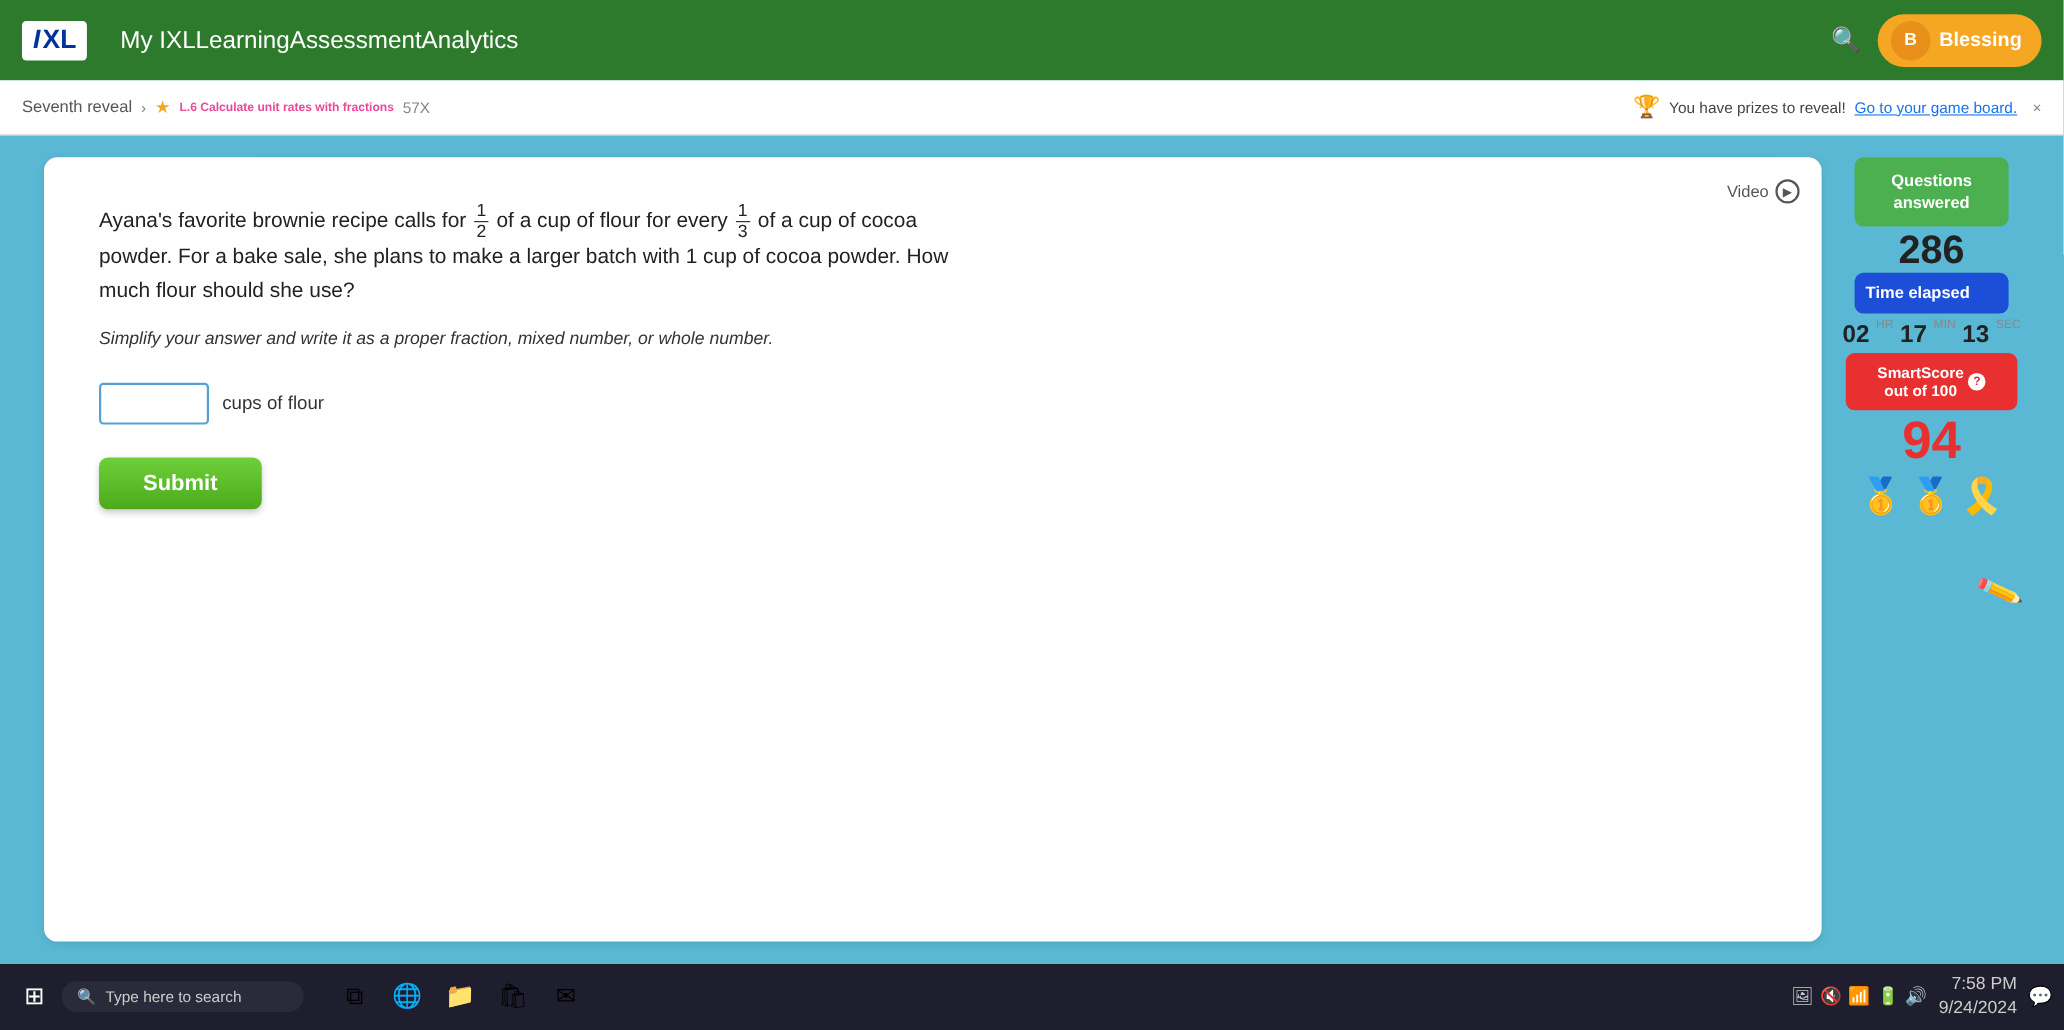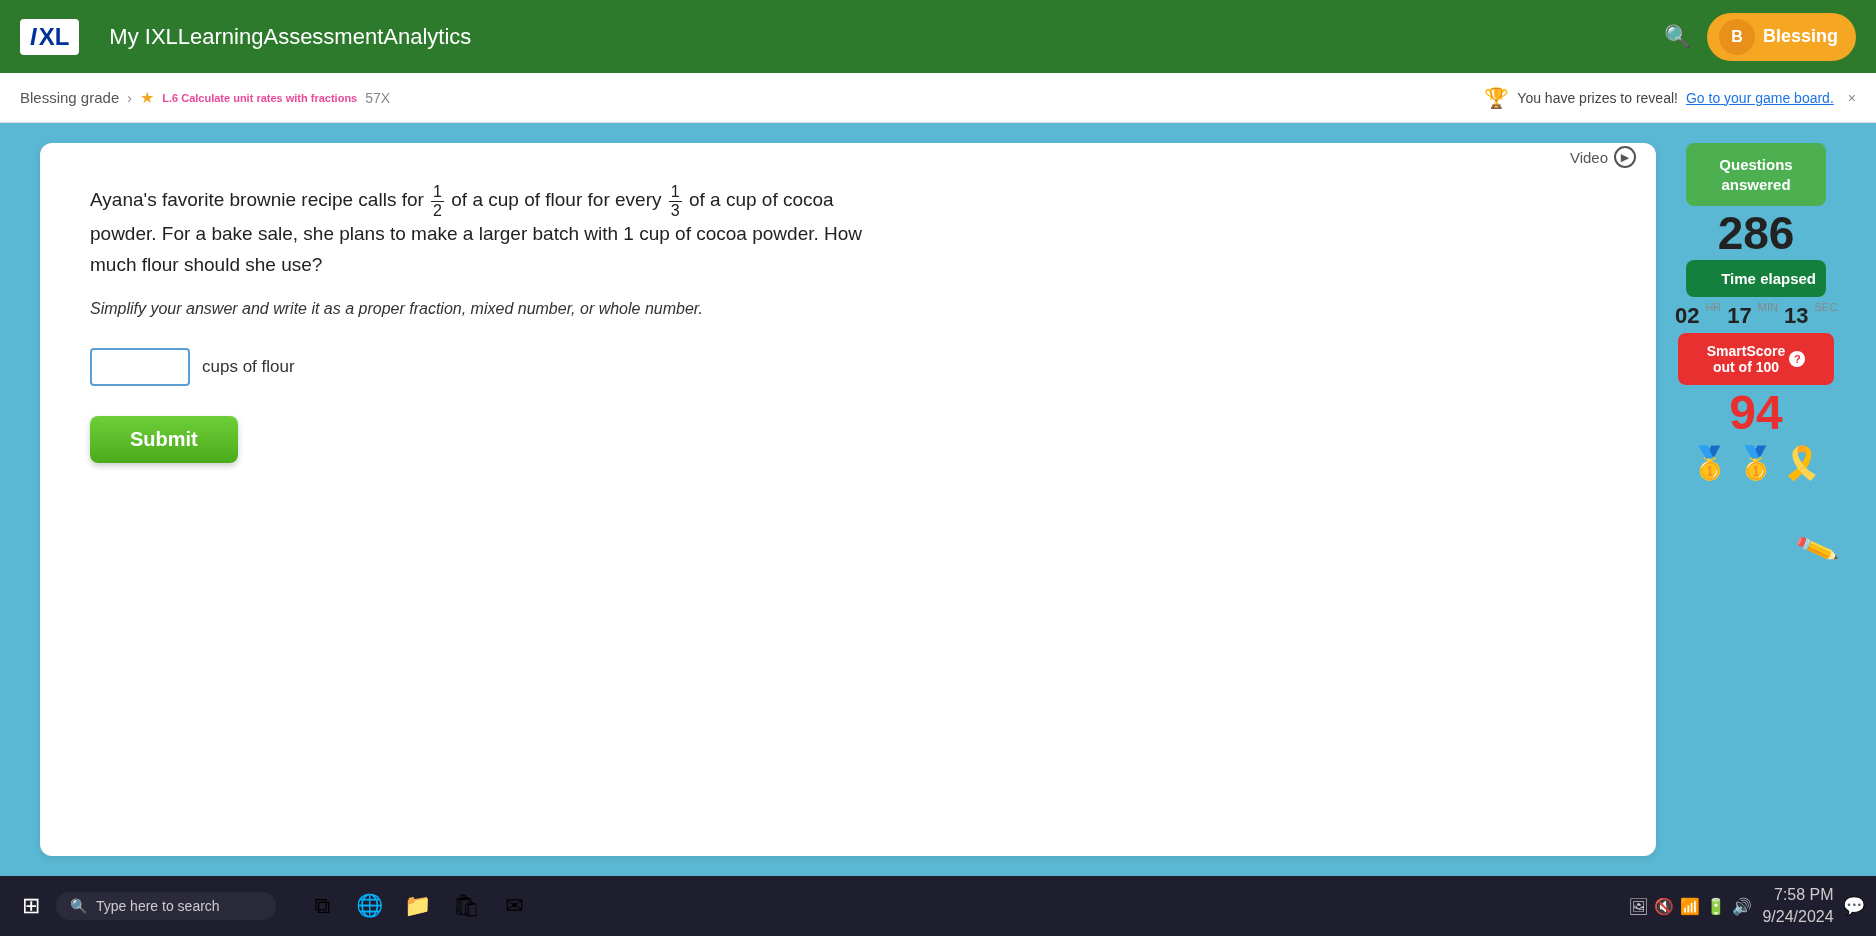--- a/index.html
+++ b/index.html
@@ -113,21 +113,21 @@
       background: white;
       border-radius: 12px;
       flex: 1;
       padding: 40px 50px;
       box-shadow: 0 2px 8px rgba(0,0,0,0.1);
       position: relative;
       min-height: 500px;
     }
     .video-btn {
       position: absolute;
-      top: 3px;
+      top: 20px;
       right: 20px;
       display: flex;
       align-items: center;
       gap: 6px;
       color: #555;
       font-size: 15px;
       cursor: pointer;
       border: none;
       background: none;
     }
@@ -206,32 +206,32 @@
       border-radius: 8px;
       width: 140px;
       padding: 12px 10px;
       text-align: center;
       font-size: 15px;
       font-weight: bold;
       cursor: pointer;
       line-height: 1.3;
     }
     .questions-count {
-      font-size: 46px;
+      font-size: 36px;
       font-weight: bold;
       color: #222;
       text-align: center;
     }
     .time-btn {
-      background: #15803d;
+      background: #1d4ed8;
       color: white;
       border-radius: 8px;
       width: 140px;
       padding: 10px;
-      text-align: right;
+      text-align: left;
       font-size: 15px;
       font-weight: bold;
       cursor: pointer;
     }
     .time-display {
       display: flex;
       gap: 6px;
       align-items: flex-end;
       justify-content: center;
       margin: 4px 0;
@@ -388,21 +388,21 @@
     <div class="user-badge">
       <div class="user-circle">
         <span>B</span>
       </div>
       <span class="user-name">Blessing</span>
     </div>
   </div>
 </nav>
 
 <div class="breadcrumb-bar">
-  <span class="breadcrumb-text">Blessing grade</span>
+  <span class="breadcrumb-text">Seventh reveal</span>
   <span class="breadcrumb-sep">›</span>
   <span class="breadcrumb-star">★</span>
   <span class="breadcrumb-link">L.6 Calculate unit rates with fractions</span>
   <span class="breadcrumb-code">57X</span>
   <div class="prize-notice">
     <span class="trophy-icon">🏆</span>
     <span>You have prizes to reveal!</span>
     <span class="prize-link">Go to your game board.</span>
     <span class="close-x">×</span>
   </div>

